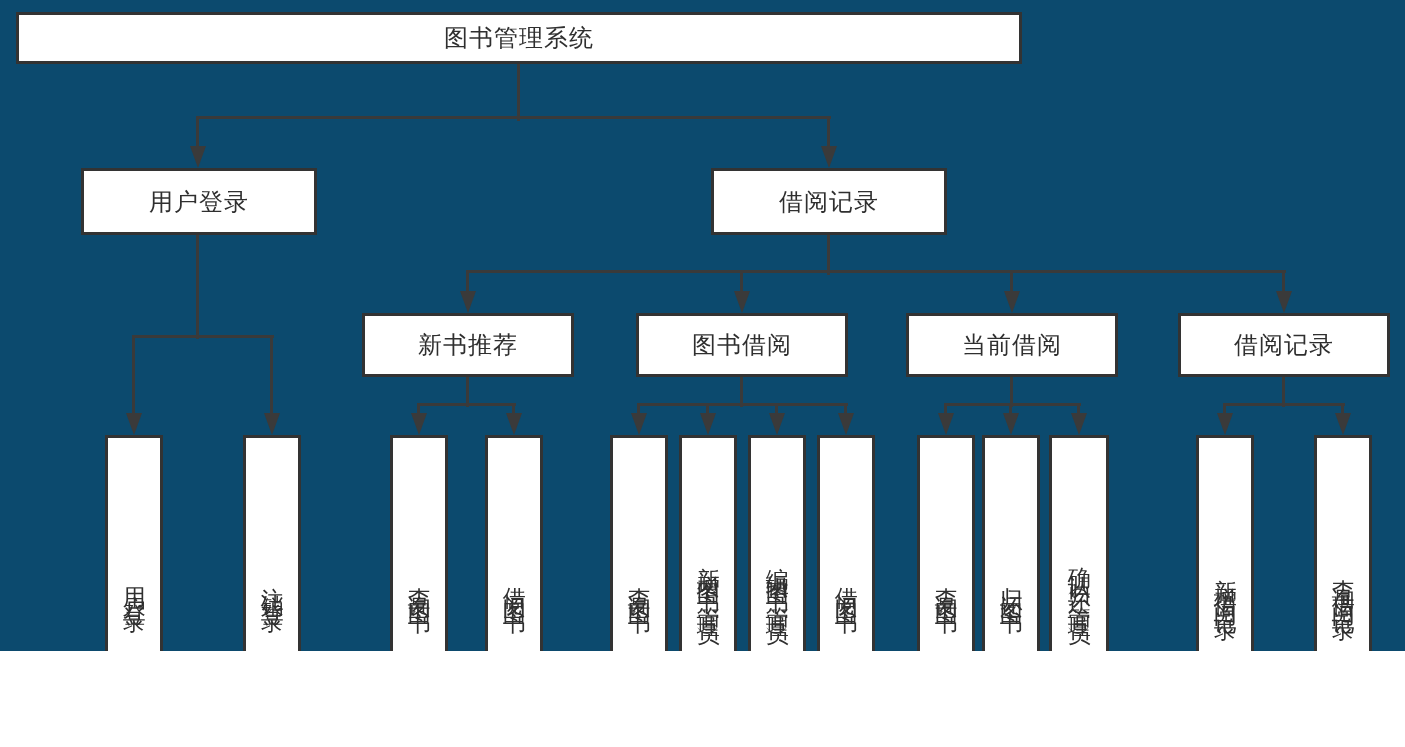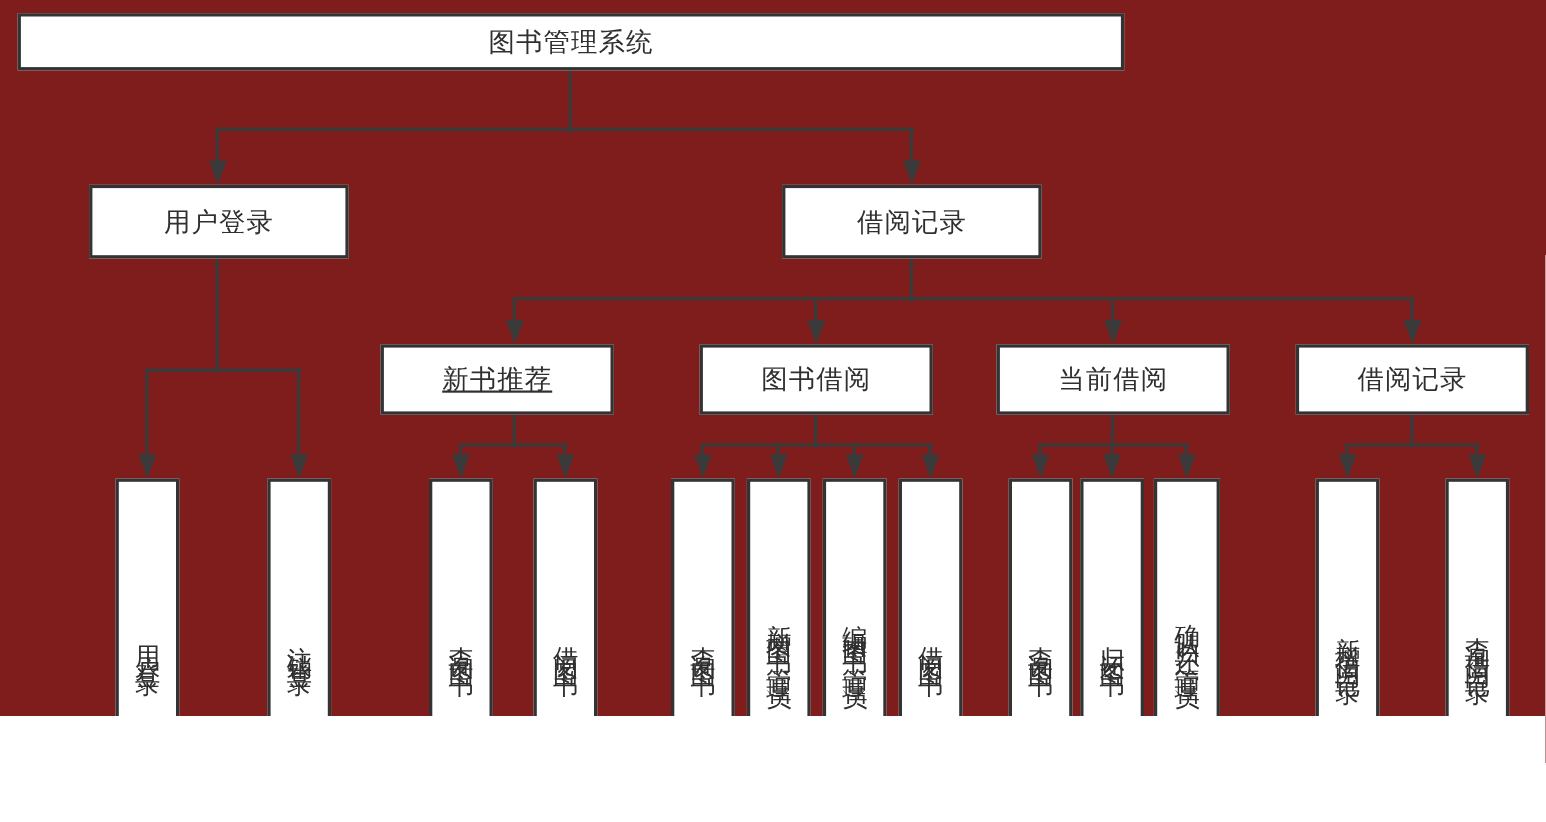--- a/index.html
+++ b/index.html
@@ -1,17 +1,17 @@
 <!DOCTYPE html>
 <html><head>
 <meta charset="utf-8">
 <style>
   html,body{margin:0;padding:0;background:#ffffff;}
   .canvas{
-    position:relative;width:1405px;height:651px;background:#7f1d1d;
+    position:relative;width:1405px;height:651px;background:#0c4a6e;
     font-family:"Liberation Sans","DejaVu Sans",sans-serif;color:#2f2f2f;overflow:hidden;
   }
   .box{
     position:absolute;box-sizing:border-box;border:3px solid #333333;background:#ffffff;
     display:flex;align-items:center;justify-content:center;z-index:2;
   }
   .hbox{font-size:24px;letter-spacing:1px;}
   .vbox{padding:4px 0;}
   .vtext{
     writing-mode:vertical-rl;text-orientation:mixed;
@@ -38,21 +38,21 @@
     <span>图书管理系统</span>
   </div>
 
   <div class="box hbox" style="left:81px;top:168px;width:236px;height:67px;">
     <span>用户登录</span>
   </div>
   <div class="box hbox" style="left:711px;top:168px;width:236px;height:67px;">
     <span>借阅记录</span>
   </div>
 
-  <div class="box hbox" style="left:346px;top:313px;width:212px;height:64px;text-decoration:underline;">
+  <div class="box hbox" style="left:362px;top:313px;width:212px;height:64px;">
     <span>新书推荐</span>
   </div>
   <div class="box hbox" style="left:906px;top:313px;width:212px;height:64px;">
     <span>当前借阅</span>
   </div>
   <div class="box hbox" style="left:636px;top:313px;width:212px;height:64px;">
     <span>图书借阅</span>
   </div>
   <div class="box hbox" style="left:1178px;top:313px;width:212px;height:64px;">
     <span>借阅记录</span>

